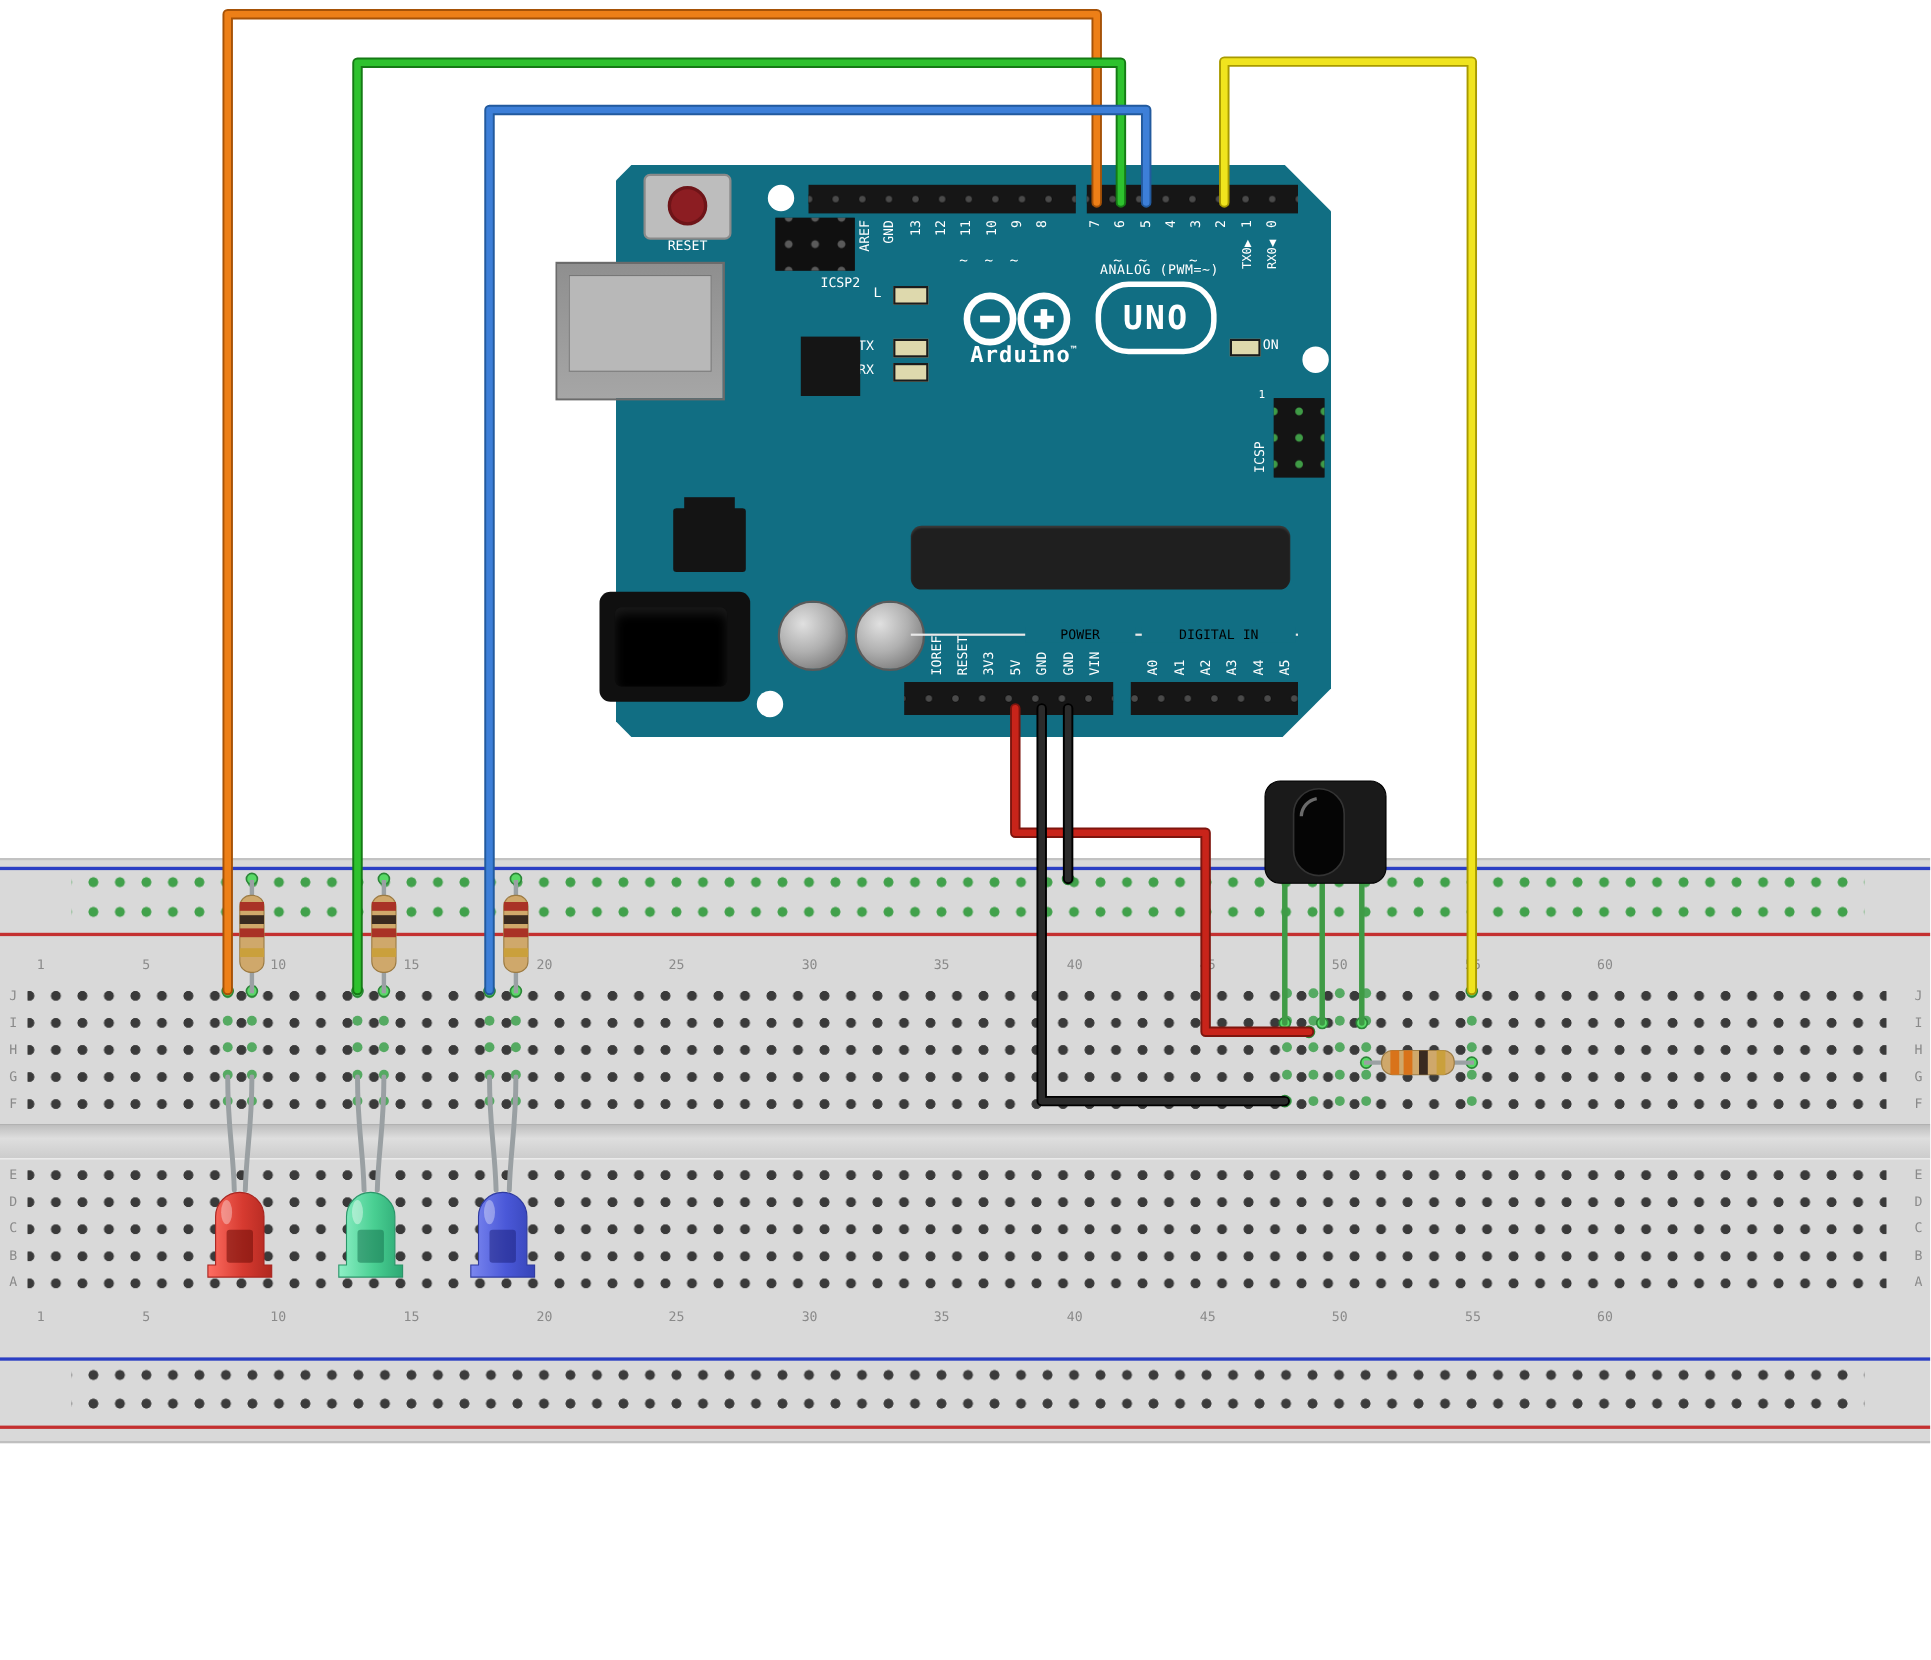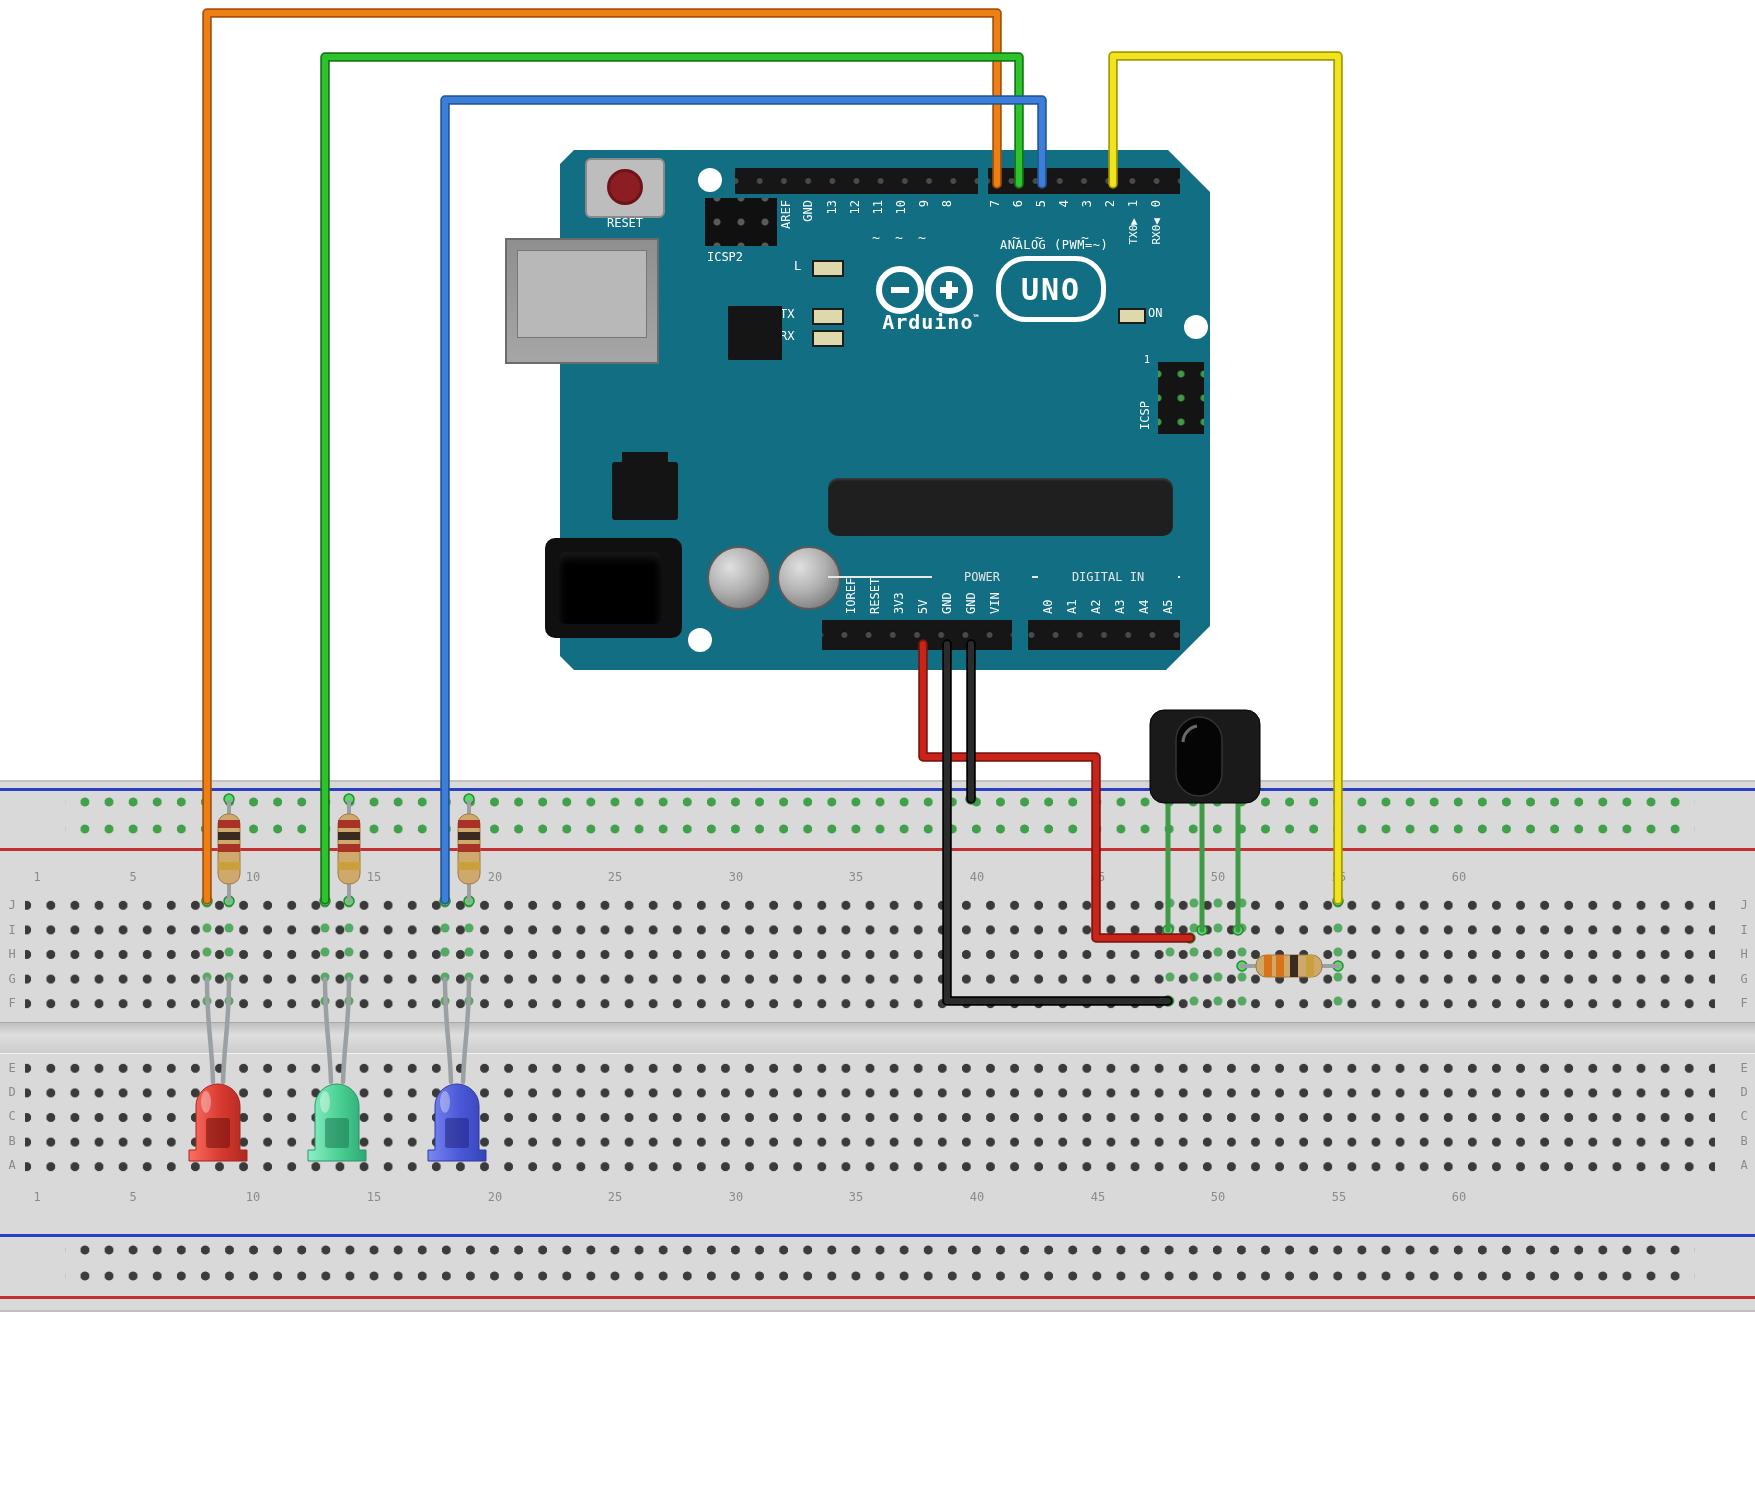--- a/index.html
+++ b/index.html
@@ -9,21 +9,21 @@
   
   #arduino-board{position:absolute;left:560px;top:150px;width:650px;height:520px;}
   #board-shape{position:absolute;inset:0;background:#116e83;
      clip-path:polygon(14px 0,608px 0,650px 42px,650px 476px,606px 520px,14px 520px,0 506px,0 14px);}
   .mhole{position:absolute;width:24px;height:24px;border-radius:50%;background:#fff;}
   #reset-btn{position:absolute;left:25px;top:8px;width:76px;height:56px;background:#bdbdbd;
      border:2px solid #8a8a8a;border-radius:6px;}
   #reset-btn .btn-cap{width:30px;height:30px;border-radius:50%;background:#8c1d22;
      border:3px solid #6e1418;margin:9px auto;}
   .boardtext{position:absolute;font:12px "DejaVu Sans Mono",monospace;color:#fff;white-space:nowrap;}
-  .caption{position:absolute;font:12px "DejaVu Sans Mono",monospace;color:#e5e5e5;text-align:center;
+  .caption{position:absolute;font:12px "DejaVu Sans Mono",monospace;color:#000000;text-align:center;
      background:#116e83;padding:0 4px;white-space:nowrap;}
   .wline{position:absolute;height:2px;background:#e8e8e8;}
   .pinstrip{position:absolute;background-color:#161616;
      background-image:radial-gradient(circle,#4a4a4a 2.5px,#0e0e0e 3.5px,rgba(0,0,0,0) 4px);
      background-size:24.2px 26px;background-position:center;}
   #icsp2-pins{position:absolute;left:145px;top:48px;width:72px;height:48px;background-color:#101010;
      background-image:radial-gradient(circle,#5a5a5a 3px,#101010 4px);background-size:24px 24px;background-position:center;}
   #icsp-pins{position:absolute;left:598px;top:212px;width:46px;height:72px;background-color:#141414;
      background-image:radial-gradient(circle,#3f9b46 3px,#141414 4px);background-size:23px 24px;background-position:center;}
   #usb{position:absolute;left:-55px;top:88px;width:150px;height:122px;
@@ -166,21 +166,21 @@
     <div class="mhole" style="left:138px;top:18px"></div>
     <div class="mhole" style="left:128px;top:478px"></div>
     <div class="mhole" style="left:624px;top:165px"></div>
 
     <div id="reset-btn">
         <div class="btn-cap"></div>
       </div>
     <div class="boardtext" style="left:25px;top:66px;width:80px;text-align:center">RESET</div>
 
     <div id="icsp2-pins"></div>
-    <div class="boardtext" style="left:124px;top:100px;width:82px;text-align:center">ICSP2</div>
+    <div class="boardtext" style="left:140px;top:100px;width:82px;text-align:right">ICSP2</div>
 
     <div class="pinstrip" style="left:175px;top:18px;width:243px;height:26px"></div>
     <div class="pinstrip" style="left:428px;top:18px;width:192px;height:26px"></div>
     <div class="boardtext" style="left:440px;top:88px;letter-spacing:.5px">ANALOG (PWM=~)</div>
 
     <div class="smdled" style="left:252px;top:110px"></div>
     <div class="smdled" style="left:252px;top:158px"></div>
     <div class="smdled" style="left:252px;top:180px"></div>
     <div class="boardtext" style="left:234px;top:109px">L</div>
     <div class="boardtext" style="left:220px;top:157px">TX</div>

